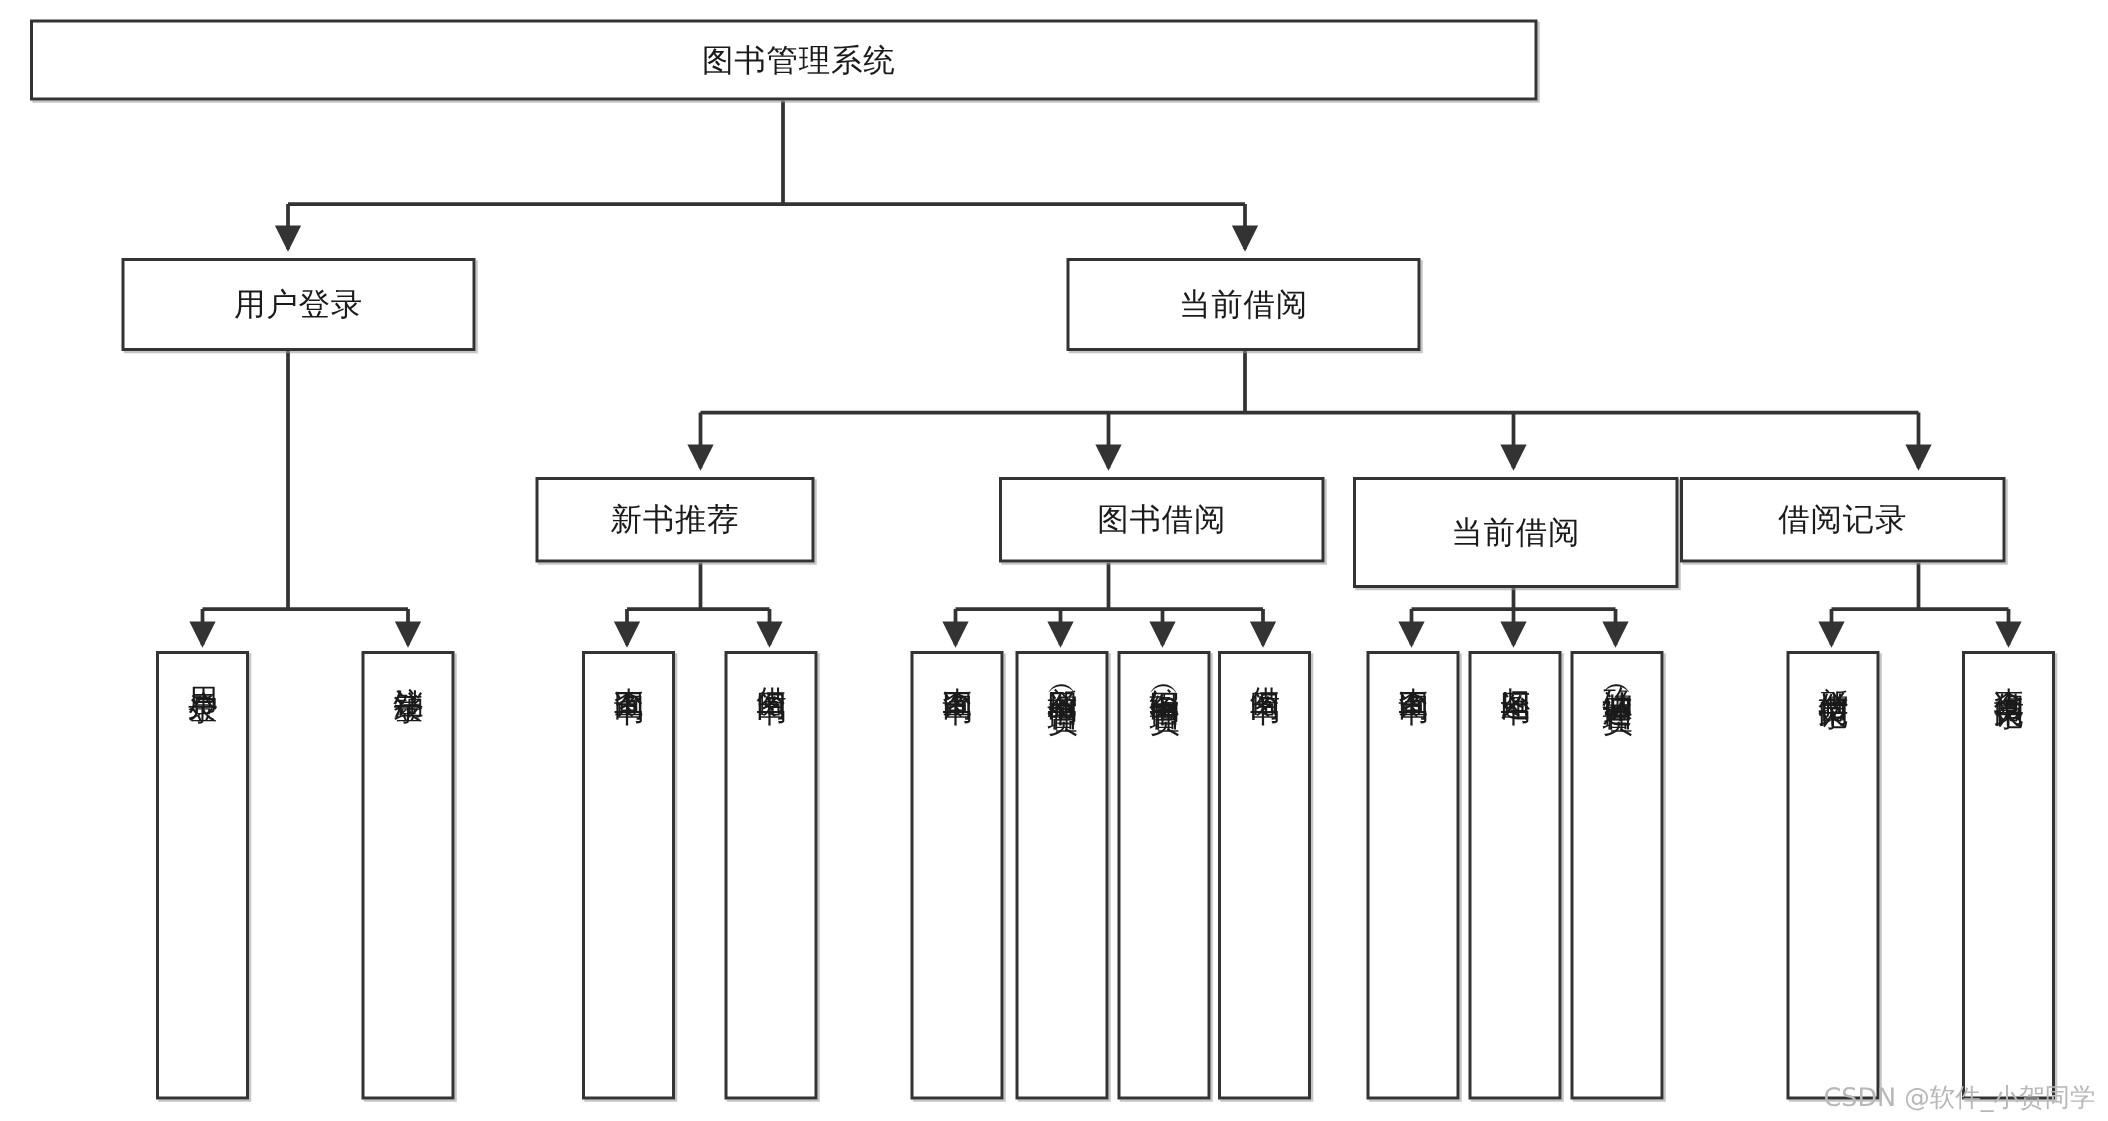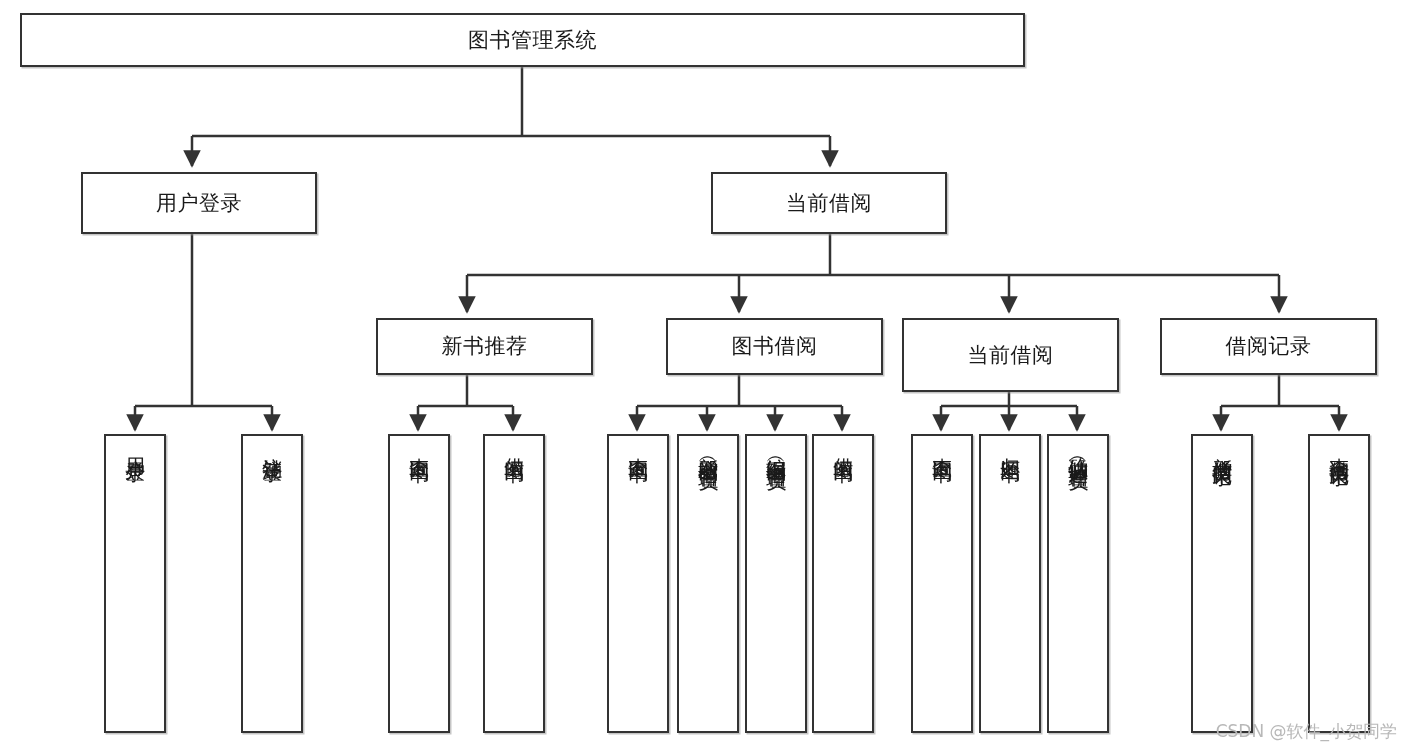--- a/index.html
+++ b/index.html
@@ -127,30 +127,30 @@
     <span class="lbl">图书管理系统</span>
   </div>
 
   <div class="node" style="left:81px; top:172px; width:236px; height:62px;">
     <span class="lbl">用户登录</span>
   </div>
   <div class="node" style="left:711px; top:172px; width:236px; height:62px;">
     <span class="lbl">当前借阅</span>
   </div>
 
-  <div class="node" style="left:376px; top:318px; width:217px; height:57px;">
+  <div class="node" style="left:357px; top:318px; width:186px; height:57px;">
     <span class="lbl">新书推荐</span>
   </div>
   <div class="node" style="left:632px; top:318px; width:217px; height:57px;margin-left:34px;">
     <span class="lbl">图书借阅</span>
   </div>
   <div class="node" style="left:902px; top:318px; width:217px; height:74px;">
     <span class="lbl">当前借阅</span>
   </div>
-  <div class="node" style="left:1160px; top:318px; width:217px; height:57px;text-align:right;">
+  <div class="node" style="left:1120px; top:318px; width:217px; height:57px;text-align:right;">
     <span class="lbl">借阅记录</span>
   </div>
 
   <div class="node vert" style="left:104px; top:434px; width:62px; height:299px;">
     <span class="lbl">用户登录</span>
   </div>
   <div class="node vert" style="left:241px; top:434px; width:62px; height:299px;">
     <span class="lbl">注销登录</span>
   </div>
 

